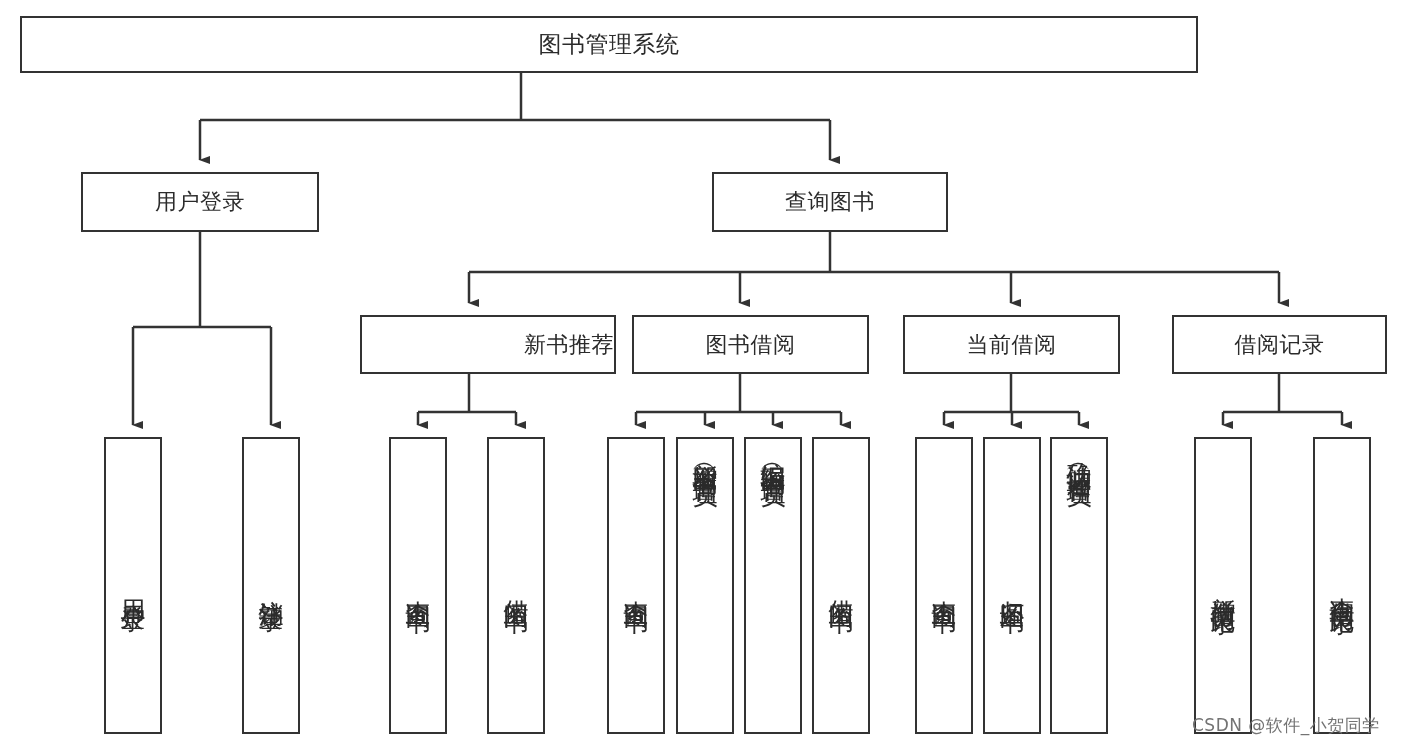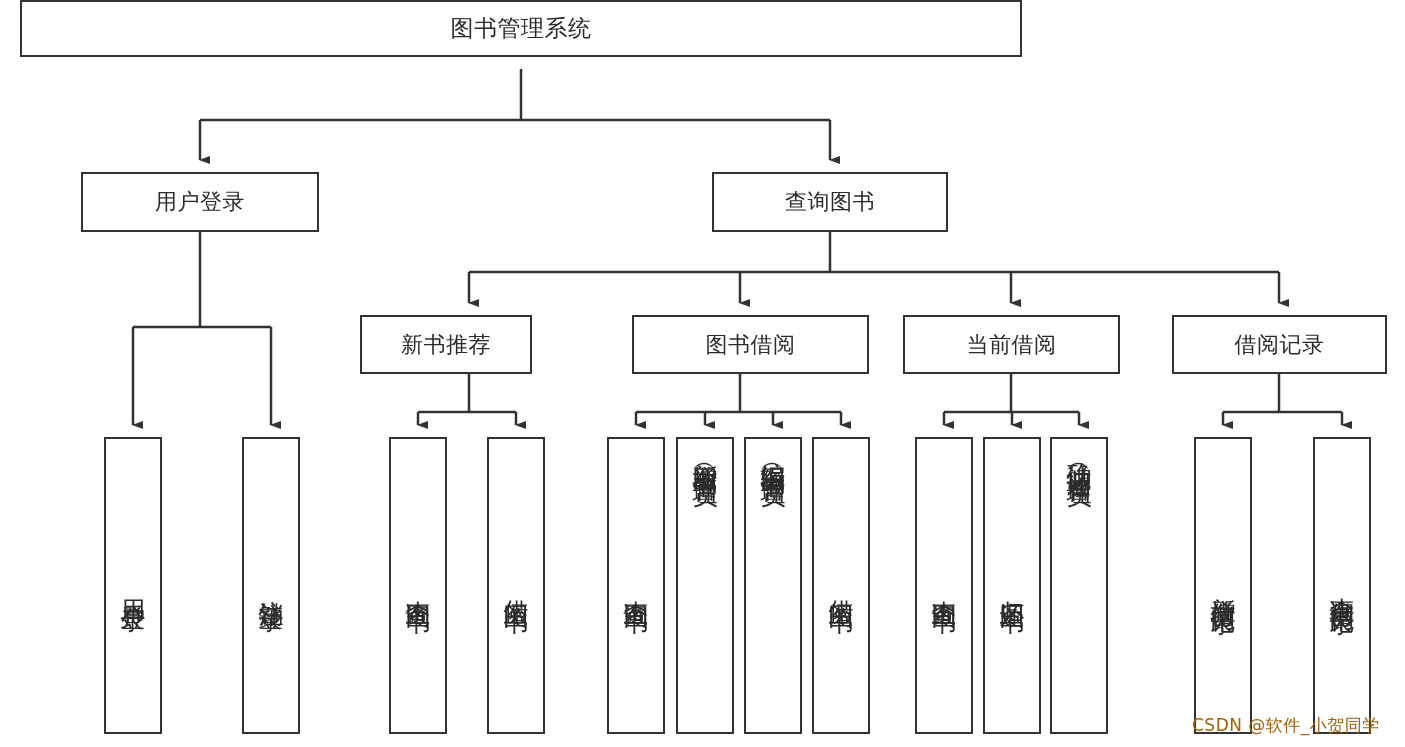--- a/index.html
+++ b/index.html
@@ -66,21 +66,21 @@
   }
   .node.vert.centered {
     align-items: center;
   }
   .node.vert.topaligned .label {
     margin-top: 4px;
   }
   .watermark {
     position: absolute;
     font-size: 17px;
-    color: #a16207;
+    color: #737373;
     white-space: nowrap;
     z-index: 5;
     letter-spacing: 0.5px;
   }
 </style>
 </head>
 <body>
 
 <div id="canvas">
 
@@ -127,32 +127,32 @@
       <path d="M1012,412 L1012,425" marker-end="url(#arrow)"></path>
       <path d="M1079,412 L1079,425" marker-end="url(#arrow)"></path>
 
       <path d="M1279,374 L1279,412"></path>
       <path d="M1223,412 L1342,412"></path>
       <path d="M1223,412 L1223,425" marker-end="url(#arrow)"></path>
       <path d="M1342,412 L1342,425" marker-end="url(#arrow)"></path>
     </g>
   </svg>
 
-  <div class="node horiz root" style="left:20px; top:0; width:1002px; height:57px;">
+  <div class="node horiz root" style="left:20px; top:16px; width:1178px; height:57px;">
     <span class="label">图书管理系统</span>
   </div>
 
   <div class="node horiz" style="left:81px; top:172px; width:238px; height:60px;">
     <span class="label">用户登录</span>
   </div>
   <div class="node horiz" style="left:712px; top:172px; width:236px; height:60px;">
     <span class="label">查询图书</span>
   </div>
 
-  <div class="node horiz" style="left:360px; top:315px; width:172px; height:59px;">
+  <div class="node horiz" style="left:360px; top:315px; width:256px; height:59px;justify-content:flex-end;">
     <span class="label">新书推荐</span>
   </div>
   <div class="node horiz" style="left:632px; top:315px; width:237px; height:59px;">
     <span class="label">图书借阅</span>
   </div>
   <div class="node horiz" style="left:903px; top:315px; width:217px; height:59px;">
     <span class="label">当前借阅</span>
   </div>
   <div class="node horiz" style="left:1172px; top:315px; width:215px; height:59px;">
     <span class="label">借阅记录</span>

